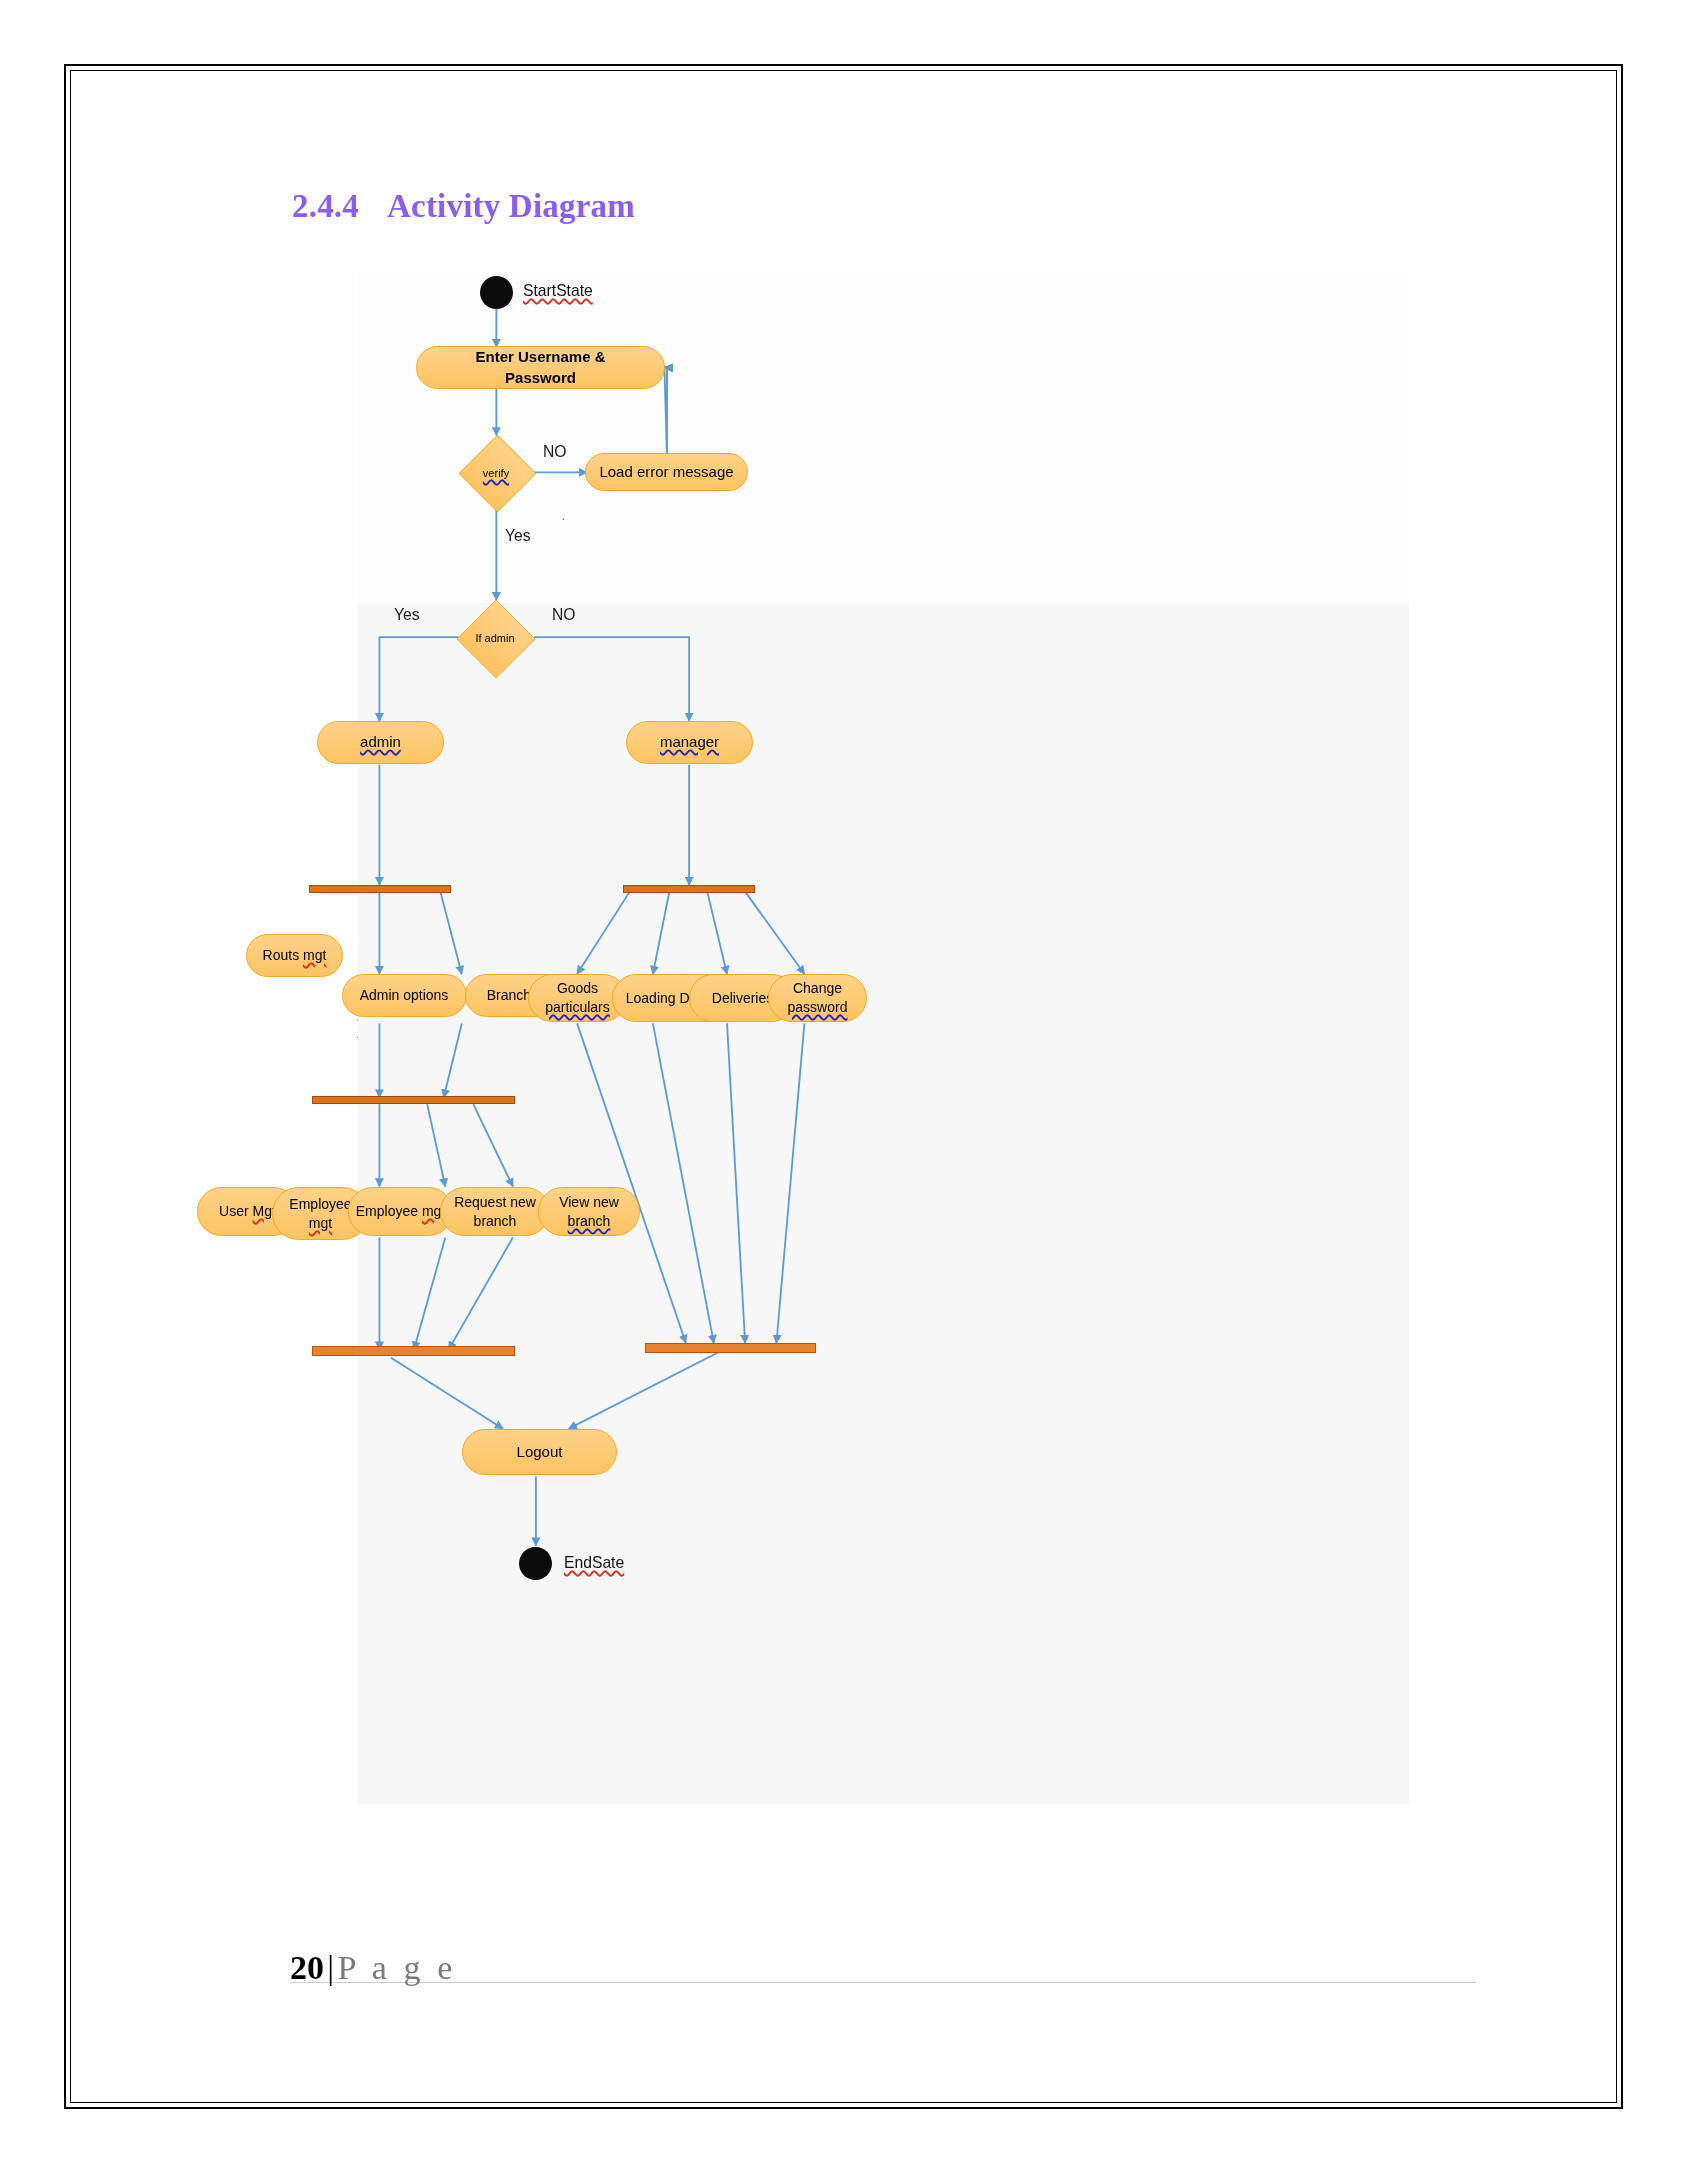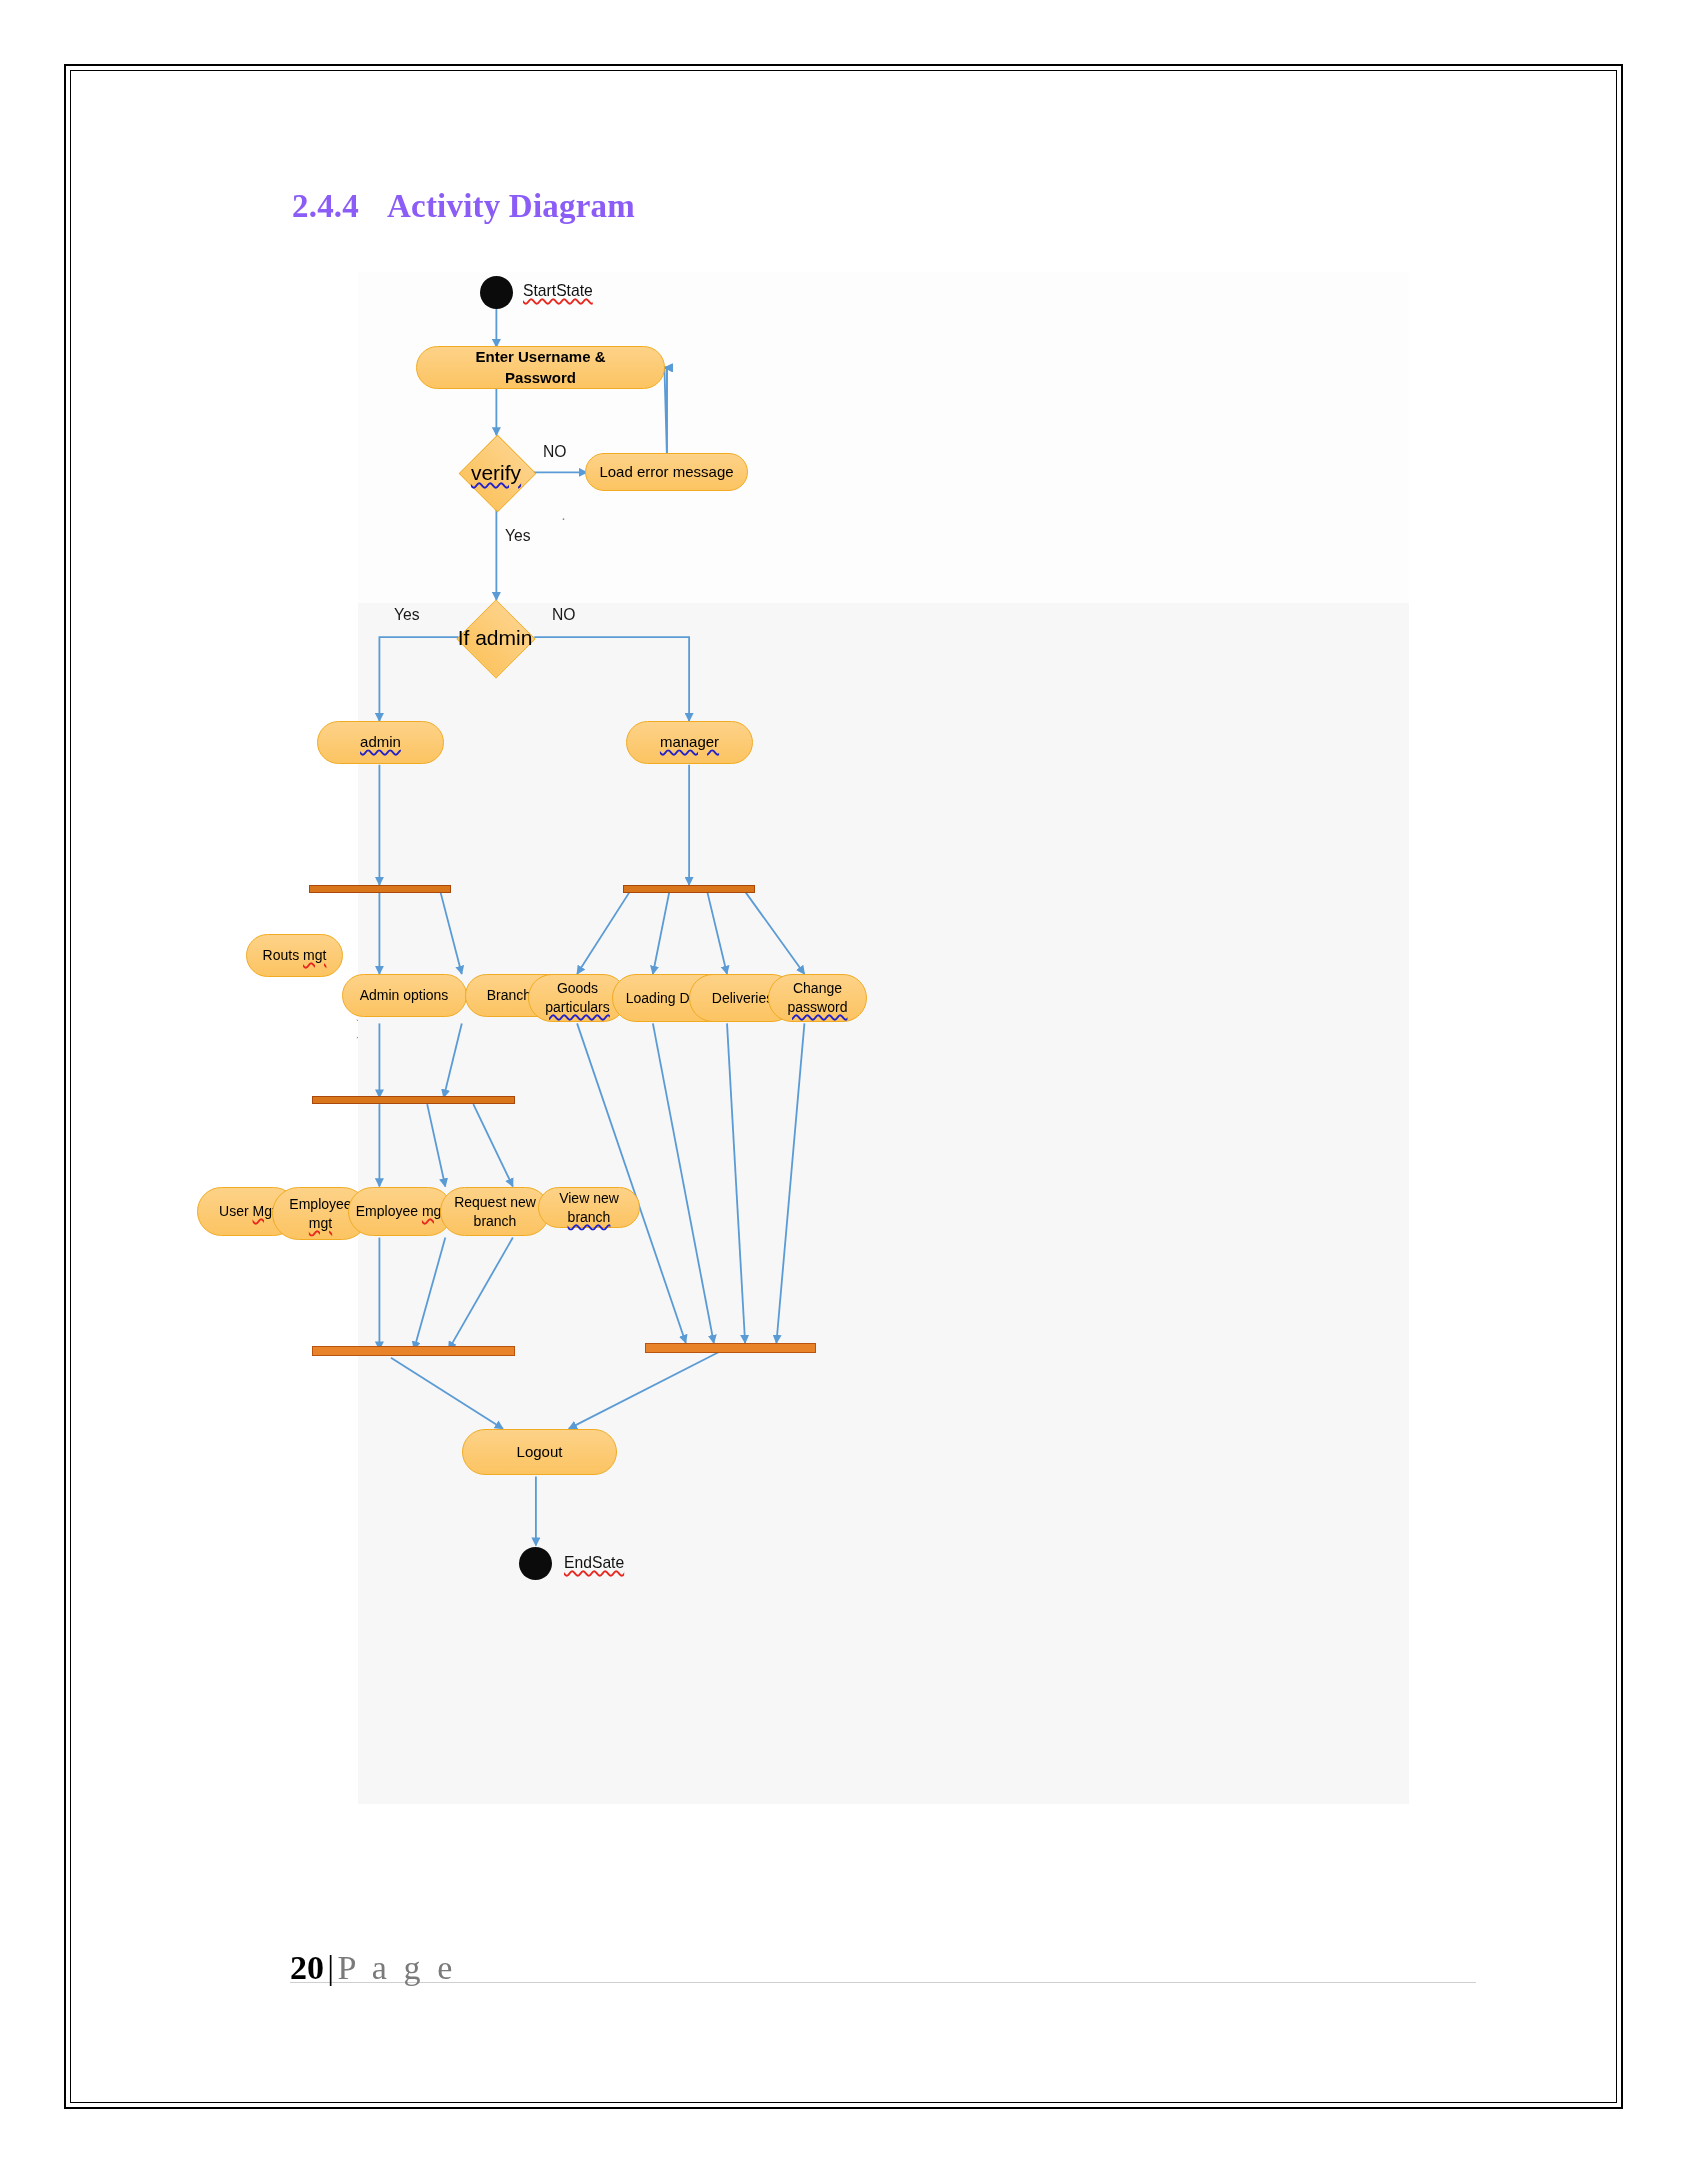--- a/index.html
+++ b/index.html
@@ -110,21 +110,21 @@
     background: linear-gradient(#fdd288, #fcc462);
     border: 1.6px solid #f0ab22;
     transform: rotate(45deg);
     z-index: 5;
   }
   .decision-label {
     position: absolute;
     display: flex;
     align-items: center;
     justify-content: center;
-    font-size: 21px;
+    font-size: 11px;
     color: #000;
     z-index: 6;
     white-space: nowrap;
   }
 
   .state-dot {
     position: absolute;
     background: #0b0b0b;
     border-radius: 50%;
     z-index: 6;
@@ -352,21 +352,21 @@
     <span>Employee</span>
     <span class="sq-red">mgt</span>
   </div>
   <div class="node small" style="left:-10px; top:915px; width:105px; height:49px;">
     <span><span>Employee </span><span class="sq-red">mgt</span></span>
   </div>
   <div class="node small" style="left:82px; top:915px; width:110px; height:49px; flex-direction:column;">
     <span>Request new</span>
     <span>branch</span>
   </div>
-  <div class="node small" style="left:180px; top:915px; width:102px; height:41px; flex-direction:column;">
+  <div class="node small" style="left:180px; top:915px; width:102px; height:49px; flex-direction:column;">
     <span>View new</span>
     <span class="sq-blue">branch</span>
   </div>
 
   <div class="node" style="left:104px; top:1157px; width:155px; height:46px;">Logout</div>
 
   <div class="state-dot" style="left:161px; top:1275px; width:33px; height:33px;"></div>
   <div class="state-label" style="left:206px; top:1282px;">
     <span class="sq-red">EndSate</span>
   </div>

